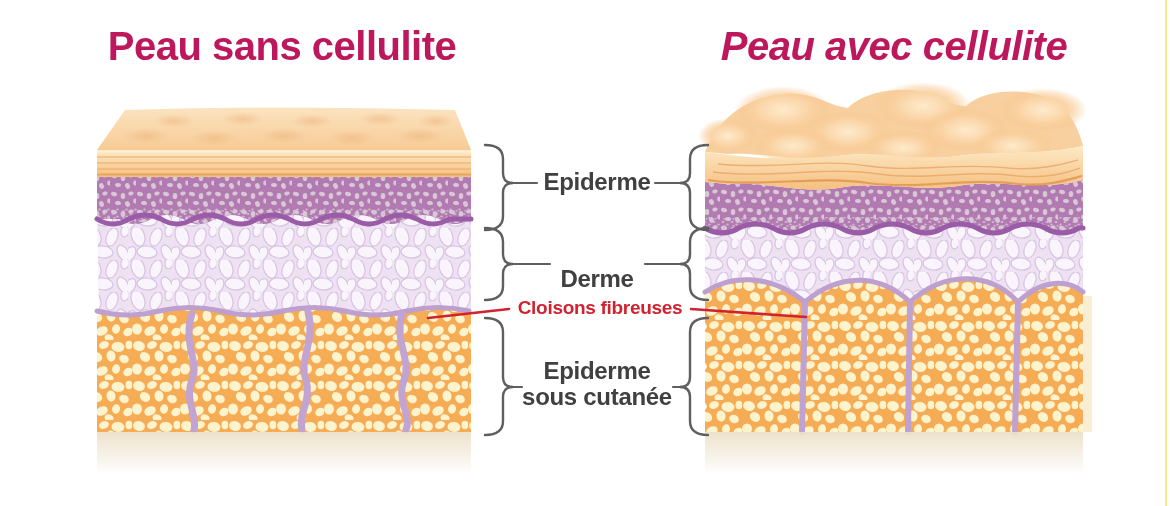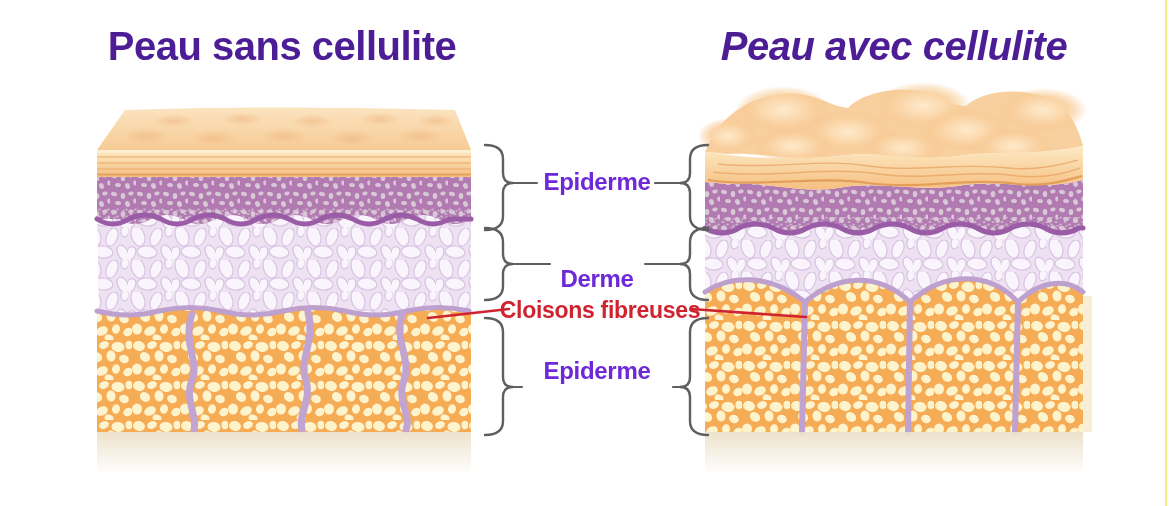--- a/index.html
+++ b/index.html
@@ -2,36 +2,36 @@
 <html><head>
 <meta charset="utf-8">
 <style>
   html,body{margin:0;padding:0;background:#fff;}
   #canvas{
     position:relative;width:1170px;height:506px;background:#ffffff;
     overflow:hidden;font-family:"Liberation Sans",sans-serif;
   }
   .block-title{
     position:absolute;top:24px;text-align:center;
-    font-size:40px;font-weight:700;letter-spacing:-0.5px;color:#4c1d95;
+    font-size:40px;font-weight:700;letter-spacing:-0.5px;color:#be185d;
     white-space:nowrap;
   }
   #title-left{left:84px;width:396px;}
   #title-right{left:698px;width:392px;font-style:italic;}
   .layer-label{
     position:absolute;left:597px;transform:translateX(-50%);
-    color:#6d28d9;font-size:24px;font-weight:700;letter-spacing:-0.3px;
+    color:#404040;font-size:24px;font-weight:700;letter-spacing:-0.3px;
     white-space:nowrap;text-align:center;line-height:26px;
   }
   #label-epiderme{top:169px;}
   #label-derme{top:266px;}
   #label-graisse{top:358px;}
   #label-cloisons{
     position:absolute;left:600px;transform:translateX(-50%);top:297px;
-    color:#cf2430;font-size:23px;font-weight:700;letter-spacing:-0.3px;white-space:nowrap;
+    color:#cf2430;font-size:19px;font-weight:700;letter-spacing:-0.3px;white-space:nowrap;
   }
   svg{position:absolute;display:block;}
   #svg-left{left:84px;top:100px;}
   #svg-right{left:694px;top:80px;}
   #svg-annot{left:0;top:0;}
   #edge-line{position:absolute;left:1165px;top:0;width:2px;height:506px;background:#f2ea6e;opacity:.85;}
 </style>
 </head>
 <body>
 
@@ -232,17 +232,18 @@
     <g stroke="#cf2430" stroke-width="2.6" stroke-linecap="round">
       <line x1="428" y1="318" x2="509" y2="309"></line>
       <line x1="691" y1="309" x2="806" y2="317"></line>
     </g>
   </svg>
 
   <div class="layer-label" id="label-epiderme">Epiderme</div>
   <div class="layer-label" id="label-derme">Derme</div>
   <div class="layer-label" id="label-graisse">
     <div>Epiderme</div>
+    <div>sous cutanée</div>
   </div>
   <div id="label-cloisons">Cloisons fibreuses</div>
 
   <div id="edge-line"></div>
 </div>
 
 </body></html>

